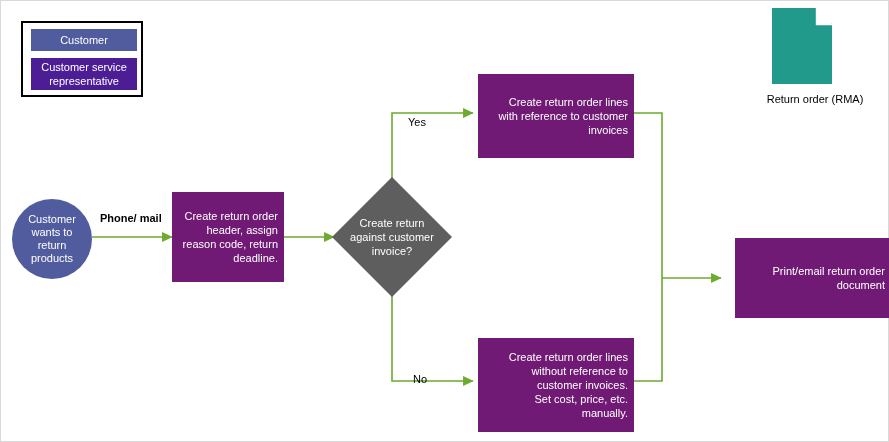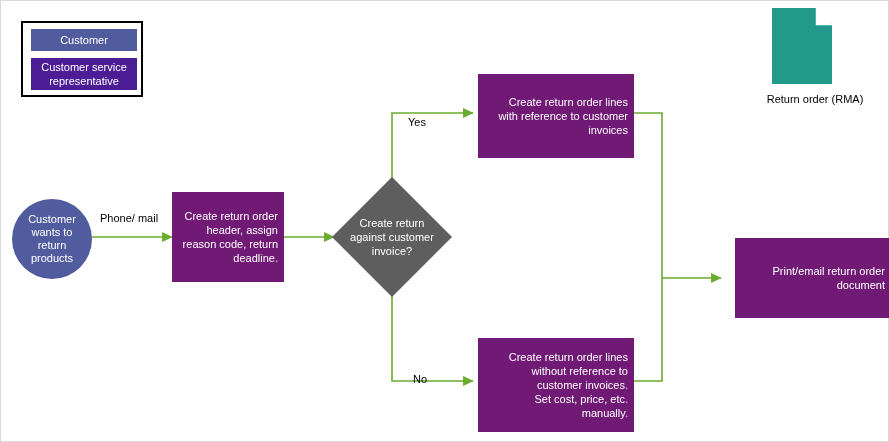--- a/index.html
+++ b/index.html
@@ -191,21 +191,21 @@
 
     <path d="M392,287 L392,381 L473,381" fill="none" stroke="#6BAB2E" stroke-width="1.6" marker-end="url(#arrowGreen)"></path>
 
     <path d="M634,113 L662,113 L662,278" fill="none" stroke="#6BAB2E" stroke-width="1.6"></path>
 
     <path d="M634,381 L662,381 L662,278" fill="none" stroke="#6BAB2E" stroke-width="1.6"></path>
 
     <line x1="662" y1="278" x2="721" y2="278" stroke="#6BAB2E" stroke-width="1.6" marker-end="url(#arrowGreen)"></line>
   </svg>
 
-  <div class="edge-label" style="left:100px; top:211px;">Phone/ mail</div>
+  <div class="edge-label" style="left:100px; top:211px;font-weight:bold;">Phone/ mail</div>
 
   <div class="edge-label" style="left:408px; top:91px;margin-top:24px;">Yes</div>
 
   <div class="edge-label" style="left:413px; top:372px;">No</div>
 
   <div class="legend">
     <div class="legend-item customer">Customer</div>
     <div class="legend-item csr">Customer service
 representative</div>
   </div>

